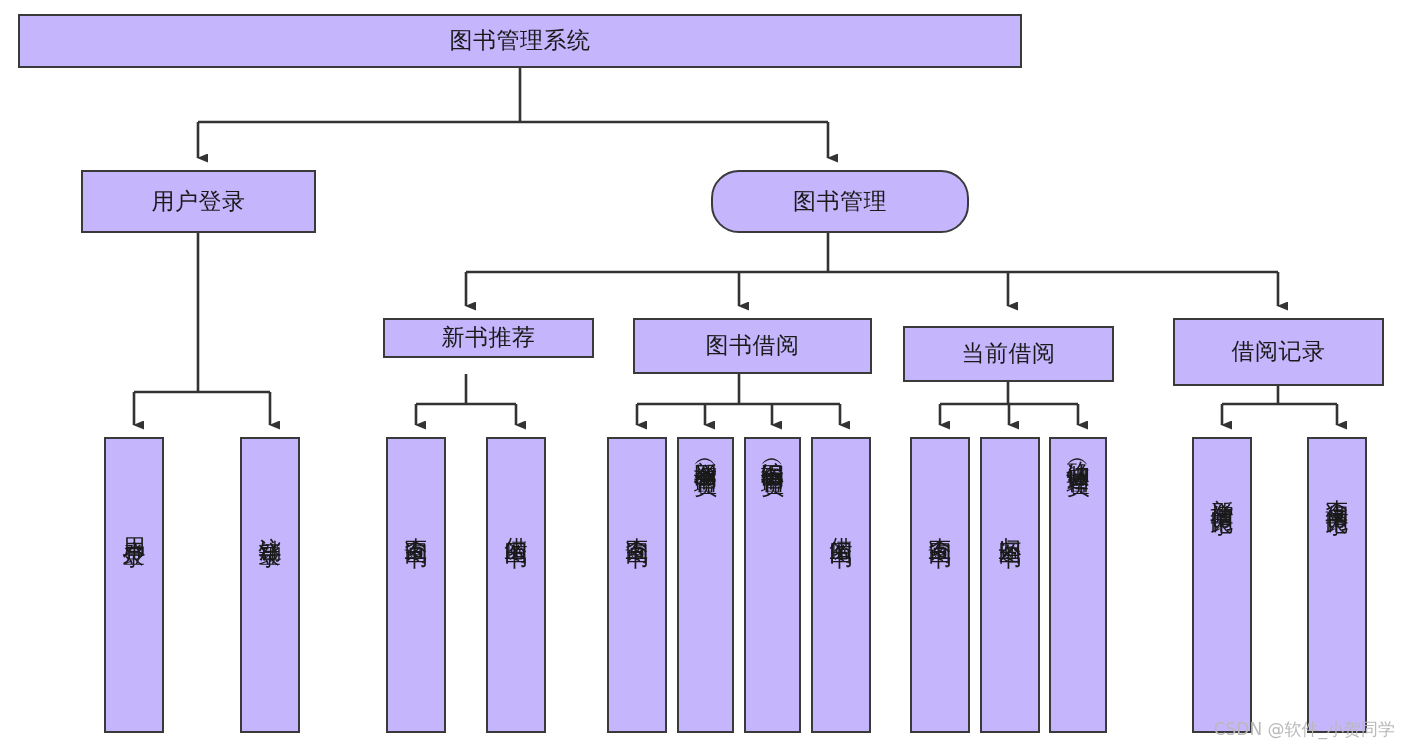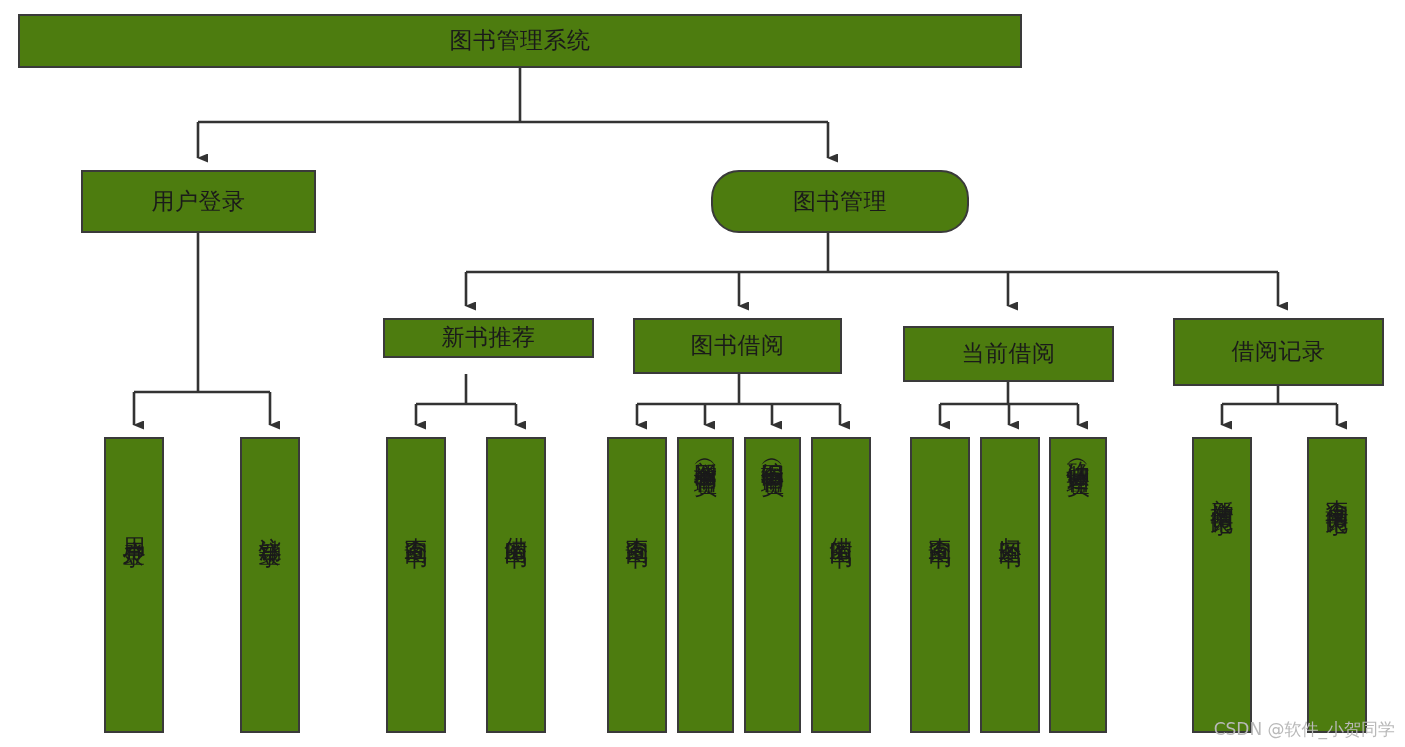--- a/index.html
+++ b/index.html
@@ -22,21 +22,21 @@
     position: absolute;
     left: 0;
     top: 0;
     width: 1405px;
     height: 747px;
     pointer-events: none;
   }
   .node {
     position: absolute;
     box-sizing: border-box;
-    background: #4d7c0f;
+    background: #c4b5fd;
     border: 2px solid #3a3a3a;
     display: flex;
     align-items: center;
     justify-content: center;
     color: #1a1a1a;
     z-index: 2;
   }
   .node-label {
     display: block;
     text-align: center;
@@ -142,21 +142,21 @@
   <div class="node horizontal" style="left:81px; top:170px; width:235px; height:63px;">
     <span class="node-label">用户登录</span>
   </div>
   <div class="node horizontal" style="left:711px; top:170px; width:258px; height:63px;border-radius:28px;">
     <span class="node-label">图书管理</span>
   </div>
 
   <div class="node horizontal" style="left:383px; top:318px; width:211px; height:40px;">
     <span class="node-label">新书推荐</span>
   </div>
-  <div class="node horizontal" style="left:633px; top:318px; width:209px; height:56px;">
+  <div class="node horizontal" style="left:633px; top:318px; width:239px; height:56px;">
     <span class="node-label">图书借阅</span>
   </div>
   <div class="node horizontal" style="left:903px; top:318px; width:211px; height:56px;margin-top:8px;">
     <span class="node-label">当前借阅</span>
   </div>
   <div class="node horizontal" style="left:1173px; top:318px; width:211px; height:68px;">
     <span class="node-label">借阅记录</span>
   </div>
 
   <div class="node vertical" style="left:104px; top:437px; width:60px; height:296px; padding-top:80px;">

